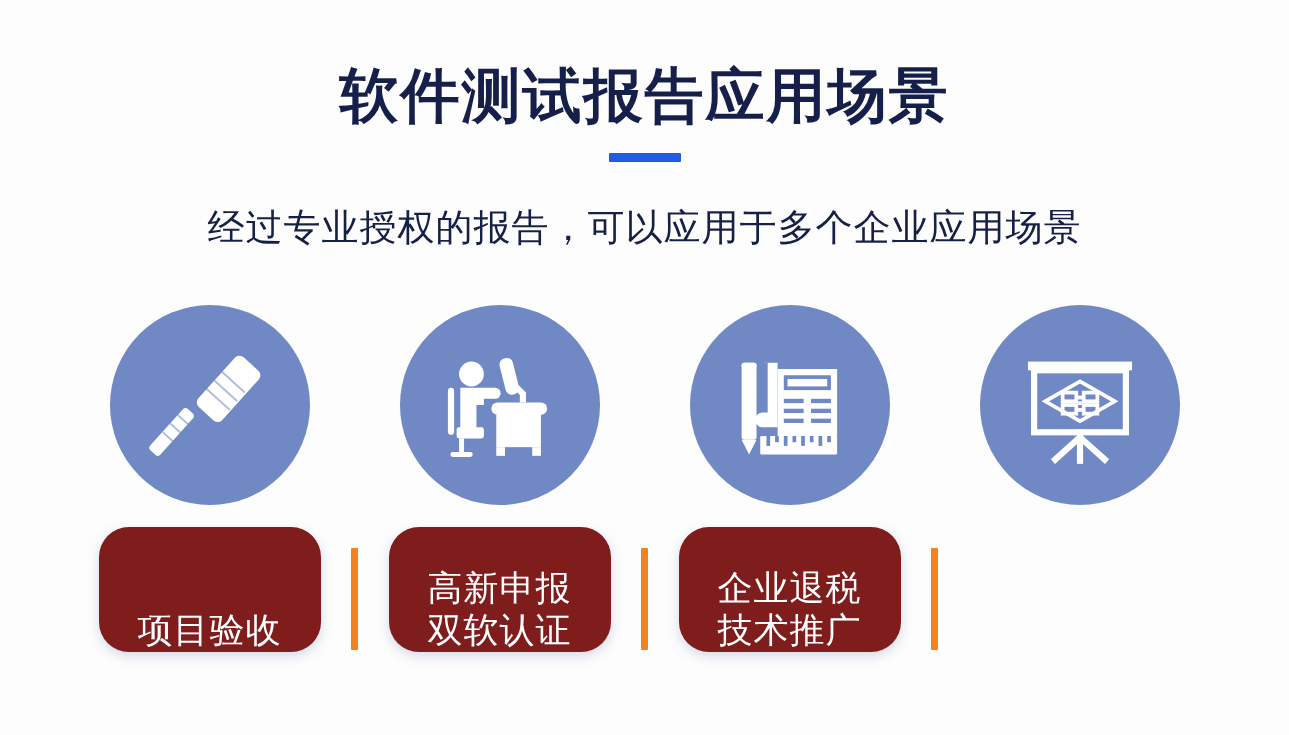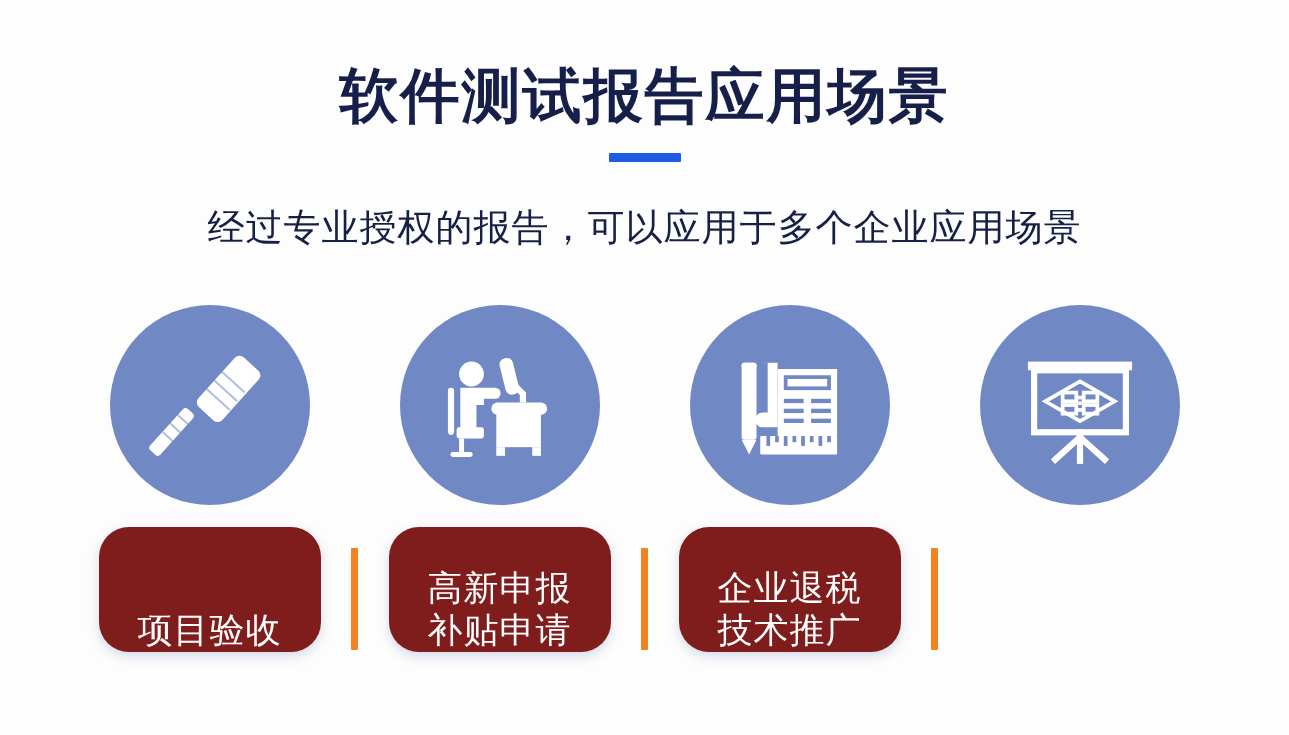--- a/index.html
+++ b/index.html
@@ -204,21 +204,21 @@
 
             <rect x="52" y="12" width="11" height="30" rx="5" transform="rotate(-14 57 27)"></rect>
 
             <path d="M63 32 l8 8 v8 h-5 v-6 l-6 -6 z"></path>
           </g>
         </svg>
       </span>
     </div>
     <div class="label-card">
       <div class="label-line">高新申报</div>
-      <div class="label-line">补贴申请</div>
+      <div class="label-line">双软认证</div>
     </div>
   </div>
 
   <div class="separator-slot">
     <div class="separator-bar"></div>
   </div>
 
   <div class="scenario">
     <div class="icon-circle">
       <span>

